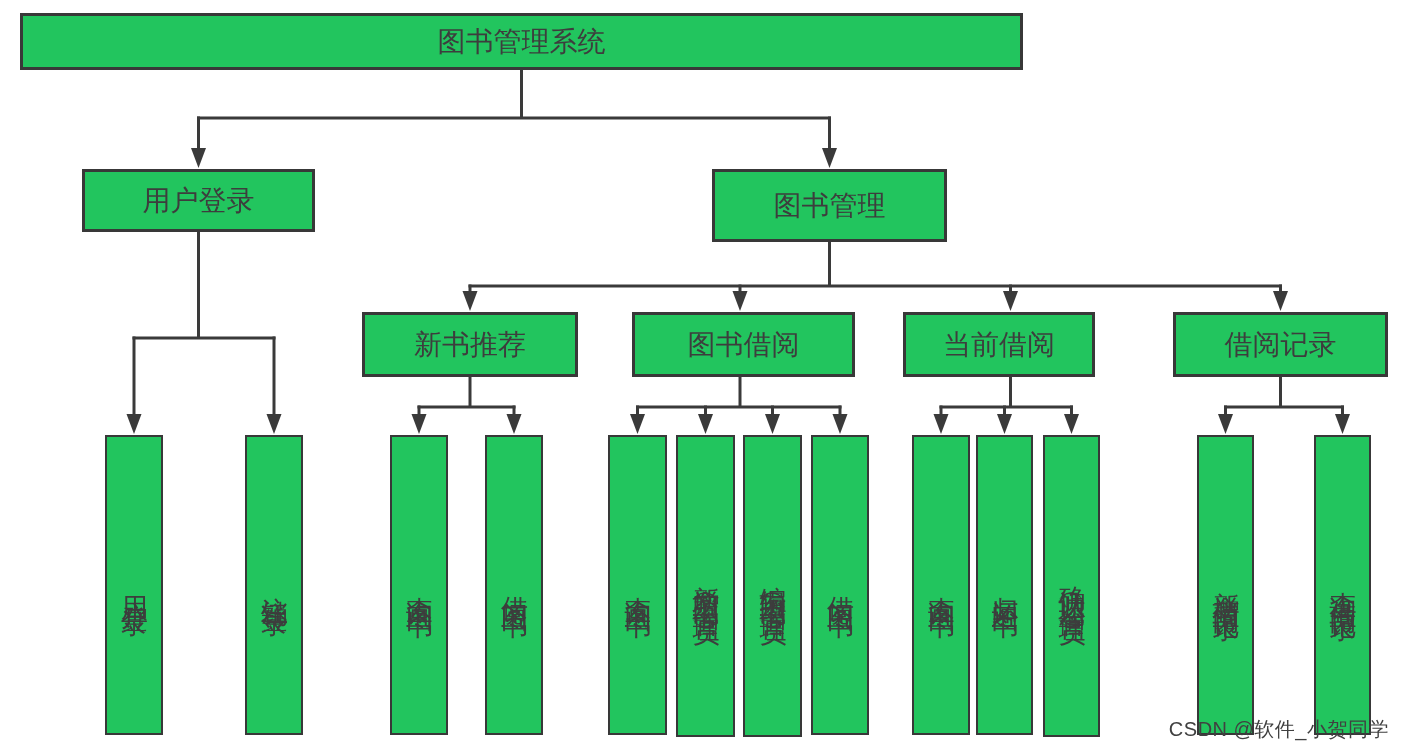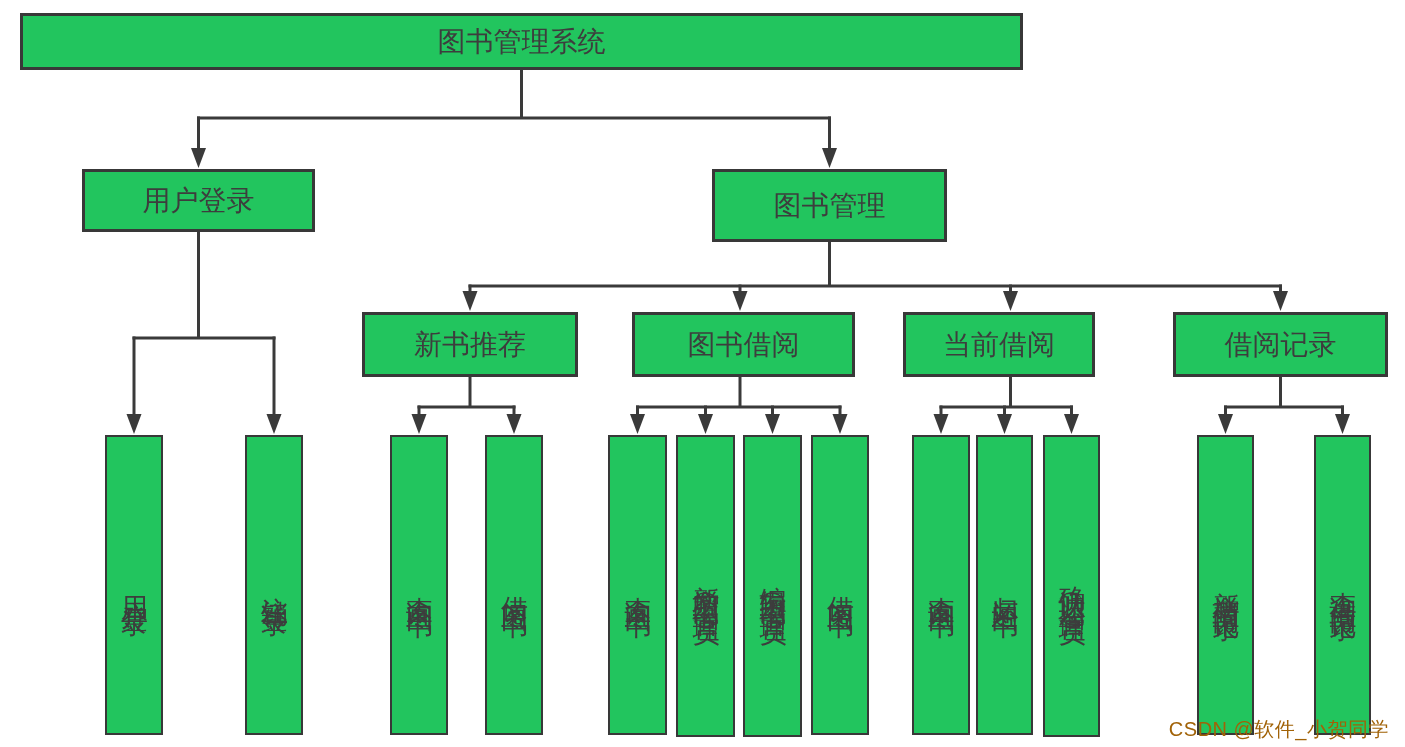--- a/index.html
+++ b/index.html
@@ -32,21 +32,21 @@
   }
   .node.vertical span {
     writing-mode:vertical-rl;
     letter-spacing:5px;
     white-space:nowrap;
   }
   .watermark {
     position:absolute;
     right:16px;
     bottom:4px;
-    color:#a16207;
+    color:#404040;
     font-size:20px;
     letter-spacing:0.5px;
     pointer-events:none;
     margin-top:12px;
   }
 </style>
 </head>
 <body>
 
 <div id="diagram">

